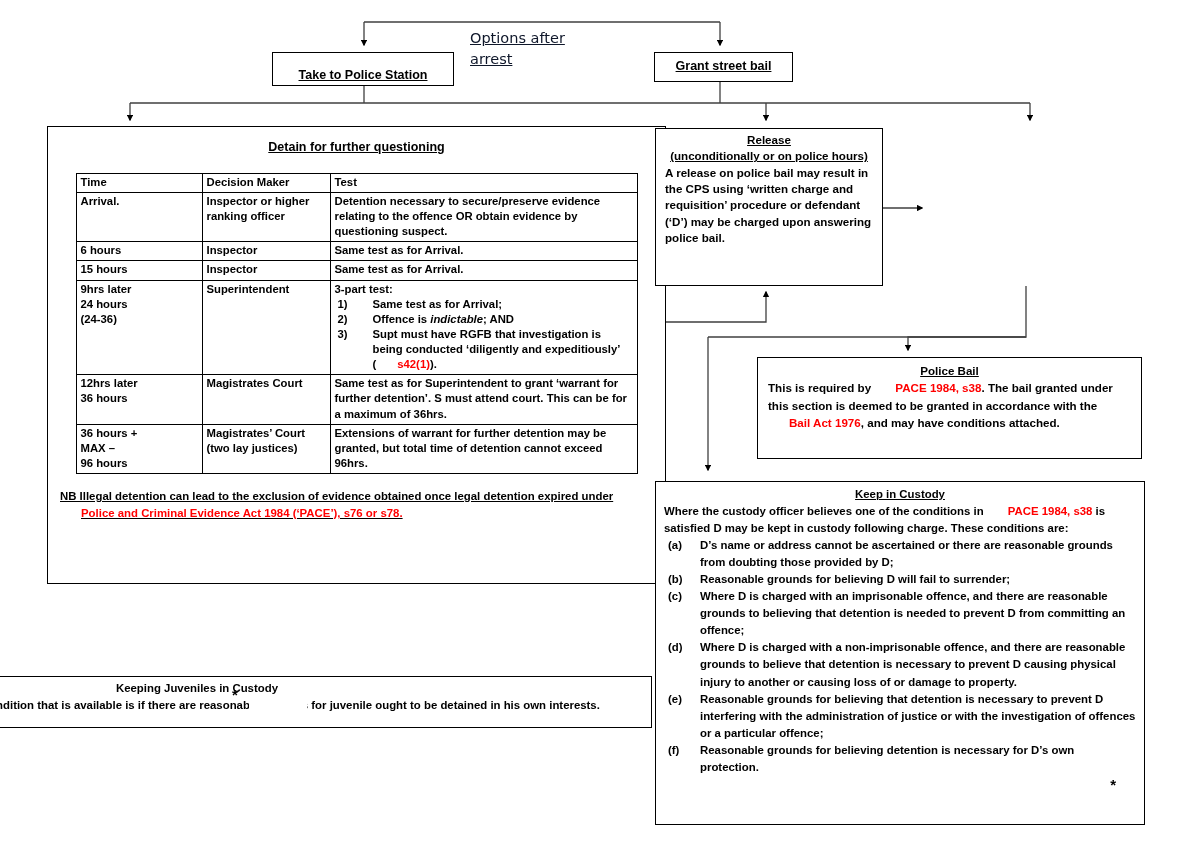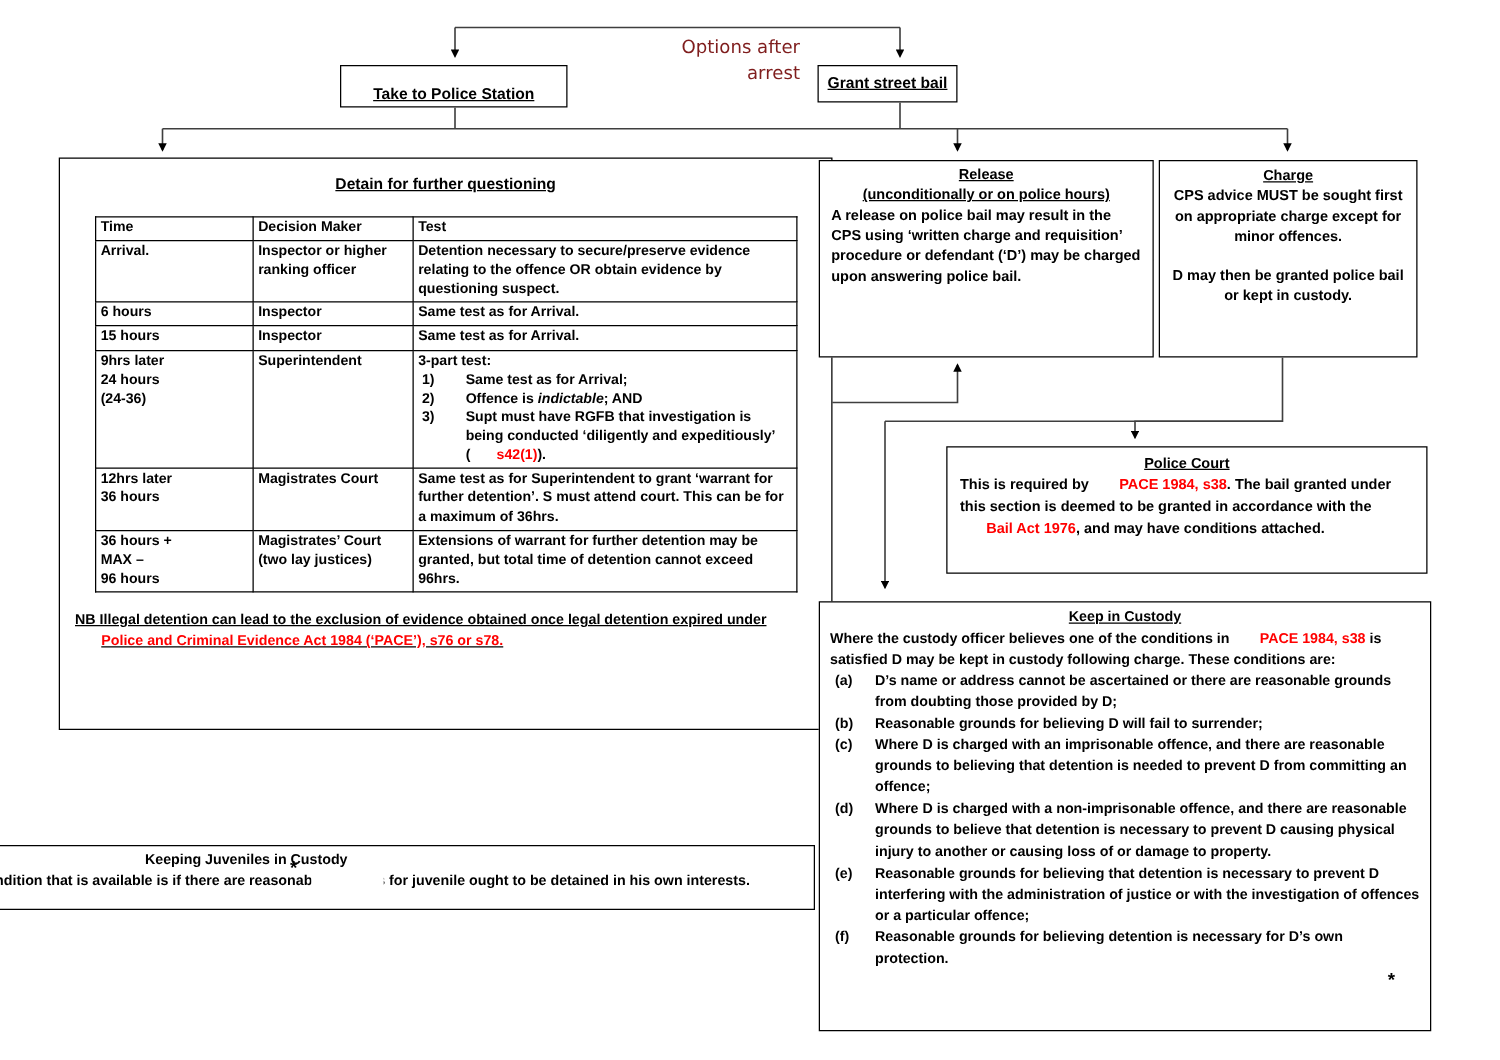--- a/index.html
+++ b/index.html
@@ -47,32 +47,33 @@
   .red { color: #ff0000; margin-left: 21px; }
   .ital { font-style: italic; font-weight: bold; }
 
   
   #box-police-station {
     left: 272px; top: 52px; width: 182px; height: 34px;
     display: flex; align-items: flex-end; justify-content: center;
     font-size: 12.5px;
   }
   #box-street-bail {
-    left: 654px; top: 52px; width: 112px; height: 30px;
+    left: 654px; top: 52px; width: 139px; height: 30px;
     display: flex; align-items: center; justify-content: center;
     font-size: 12.5px;
   }
   #label-options {
     position: absolute;
     left: 470px; top: 28px; width: 170px;
-    text-align: right;
+    text-align: left;
     font-size: 14.5px;
     font-family: "DejaVu Sans", sans-serif;
-    color: #7f1d1d;
+    color: #0f172a;
     line-height: 1.45;
+    text-decoration: underline;
   }
 
   
   #panel-detain {
     left: 47px; top: 126px; width: 619px; height: 458px;
     padding: 0;
   }
   #detain-heading {
     margin-top: 12px;
     font-size: 12.5px;
@@ -109,21 +110,21 @@
   #detain-nb {
     margin: 14px 12px 0 12px;
     font-size: 11.4px;
     font-weight: bold;
     line-height: 1.5;
     text-decoration: underline;
   }
 
   
   #box-release {
-    left: 655px; top: 128px; width: 268px; height: 158px;
+    left: 655px; top: 128px; width: 228px; height: 158px;
     padding: 3px 9px 0 9px;
     font-size: 11.6px;
     line-height: 1.41;
   }
   #box-release .l { display: block; }
 
   
   #box-charge {
     left: 927px; top: 128px; width: 207px; height: 158px;
     padding: 4px 10px 0 10px;
@@ -317,29 +318,23 @@
       <span>NB Illegal detention can lead to the exclusion of evidence obtained once legal detention expired under </span><span class="red">Police and Criminal Evidence Act 1984 (‘PACE’), s76 or s78.</span>
     </div>
   </div>
 
   <div class="box" id="box-release">
     <span class="box-title">Release</span>
     <span class="box-title">(unconditionally or on police hours)</span>
     <span class="l">A release on police bail may result in the CPS using ‘written charge and requisition’ procedure or defendant (‘D’) may be charged upon answering police bail.</span>
   </div>
 
-  <div class="box" id="box-charge">
-    <span class="box-title">Charge</span>
-    <div>CPS advice MUST be sought first on appropriate charge except for minor offences.</div>
-    <div style="height:14px"></div>
-    <div>D may then be granted police bail or kept in custody.</div>
-  </div>
 
   <div class="box" id="box-police-bail">
-    <span class="box-title">Police Court</span>
+    <span class="box-title">Police Bail</span>
     <div><span>This is required by </span><span class="red">PACE 1984, s38</span><span>. The bail granted under this section is deemed to be granted in accordance with the </span><span class="red">Bail Act 1976</span><span>, and may have conditions attached.</span></div>
   </div>
 
   <div class="box" id="box-juveniles">
     <span id="juv-title">Keeping Juveniles in Custody</span>
     <span id="juv-body">Where a juvenile is charged, an additional condition that is available is if there are reasonable grounds for juvenile ought to be detained in his own interests.</span>
   </div>
   <div id="juv-gap"></div>
   <div id="juv-asterisk">*</div>
 

